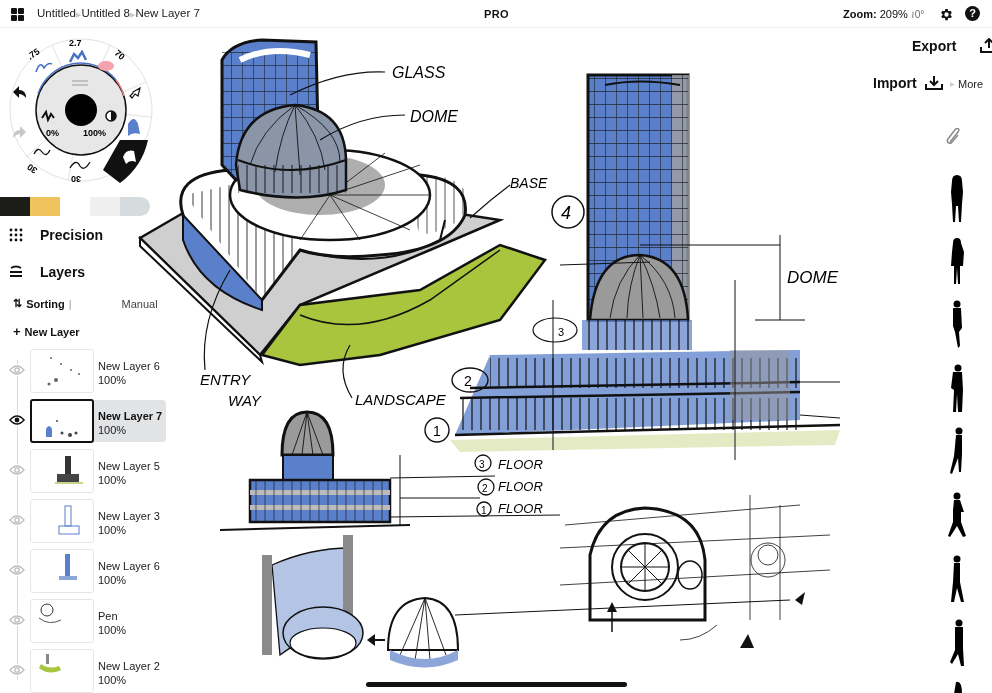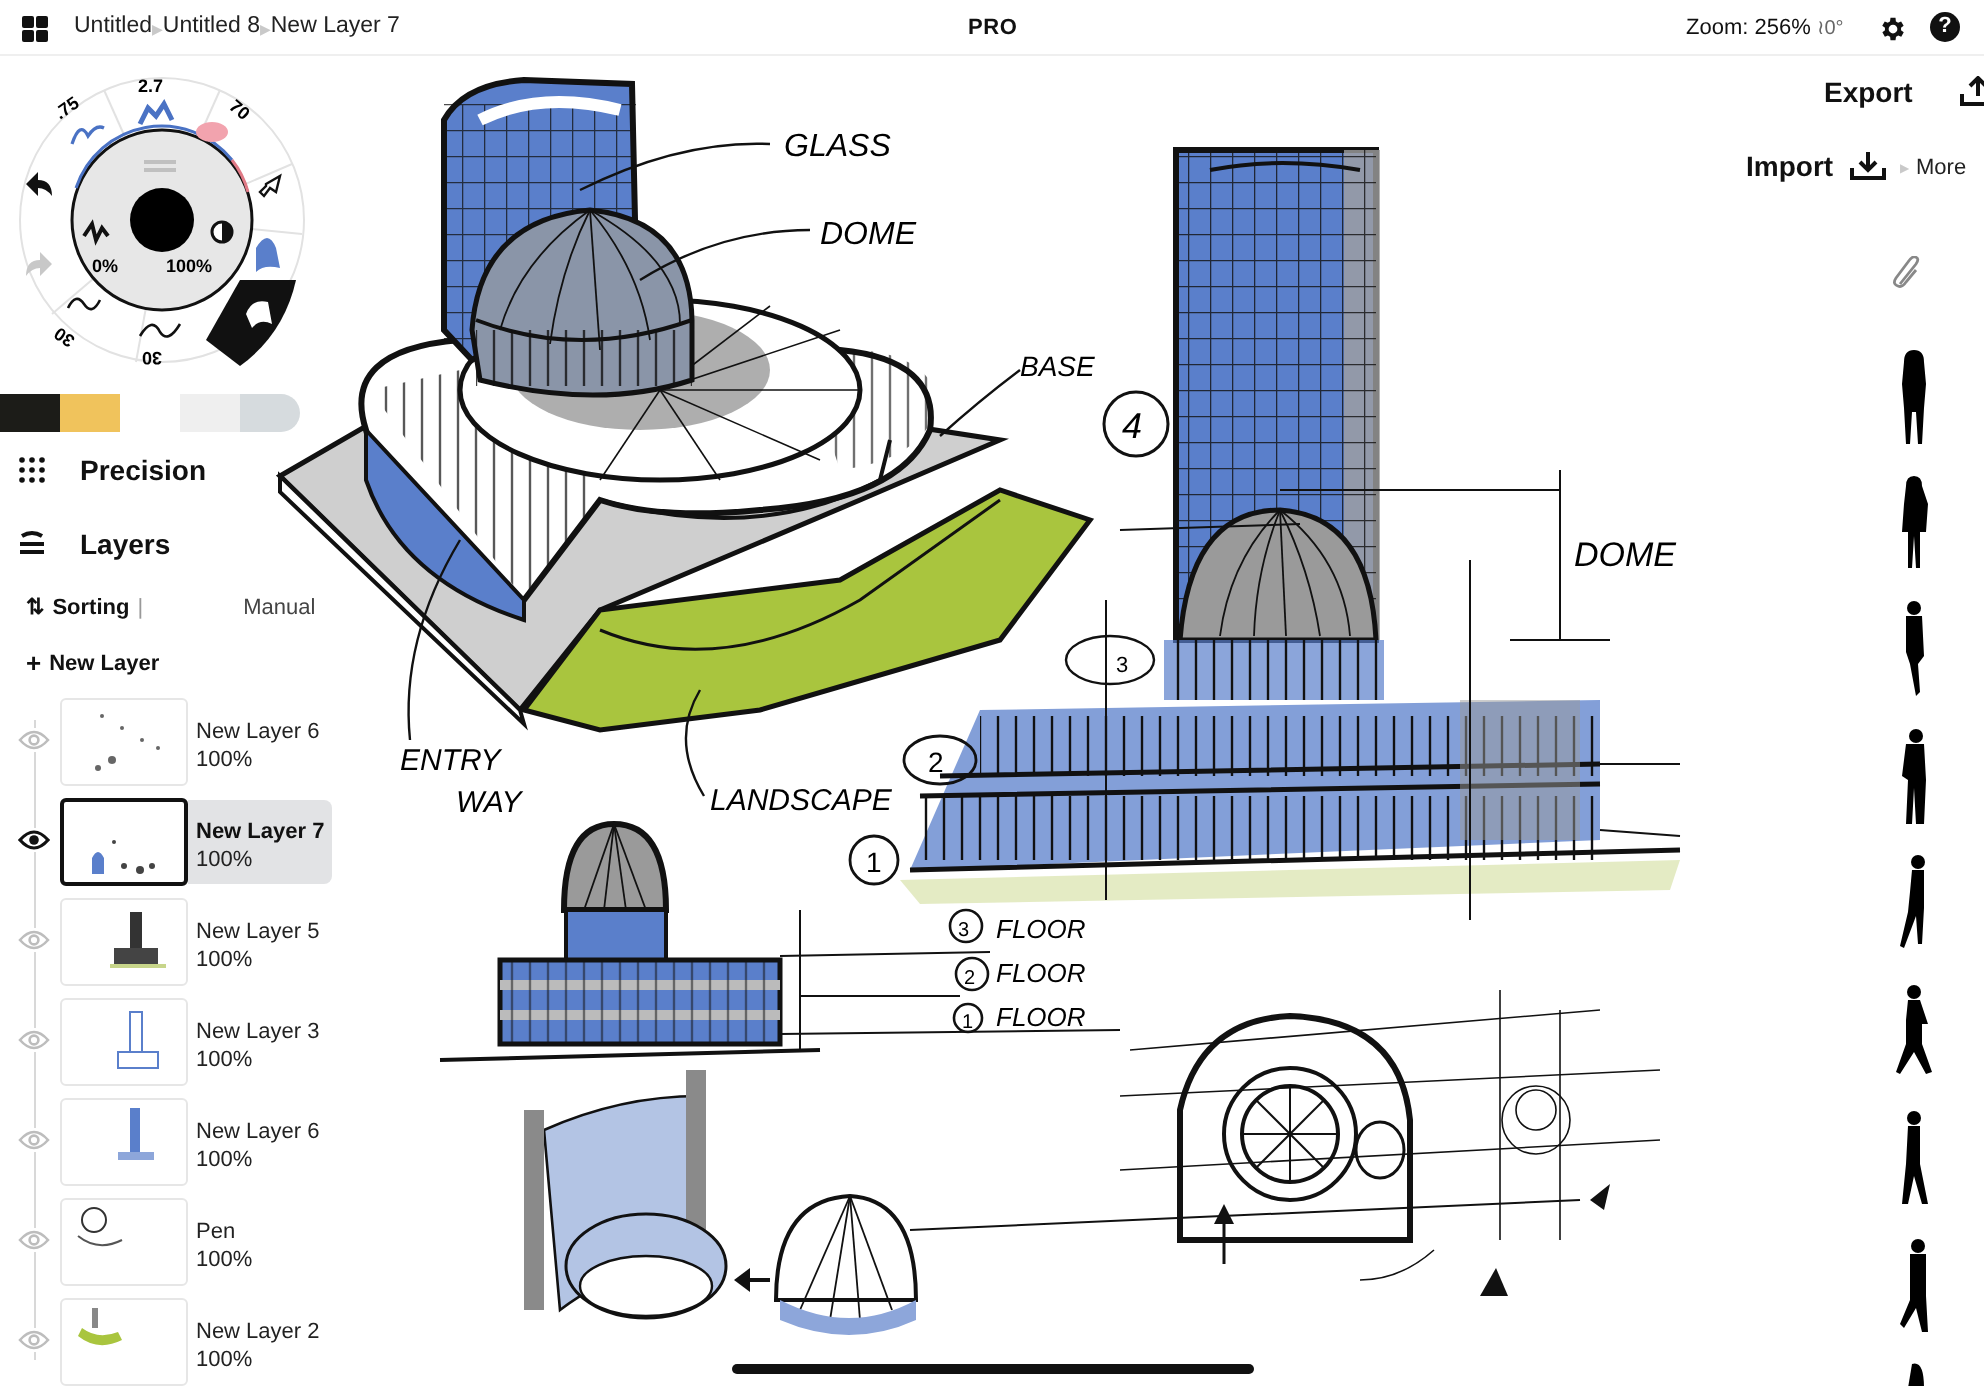--- a/index.html
+++ b/index.html
@@ -5,21 +5,21 @@
   * { box-sizing: border-box; margin: 0; padding: 0; }
   html, body { width: 992px; height: 693px; overflow: hidden; background: #ffffff; font-family: "Liberation Sans", sans-serif; color: #111; }
   .topbar { position: absolute; left: 0; top: 0; width: 992px; height: 28px; background: #fff; border-bottom: 1px solid #efefef; z-index: 5; }
   .topbar .grid-icon { position: absolute; left: 11px; top: 8px; width: 13px; height: 13px; cursor: pointer; }
   .topbar .grid-icon span { position: absolute; width: 5.5px; height: 5.5px; background: #111; border-radius: 1px; }
   .crumbs { position: absolute; left: 37px; top: 7px; font-size: 11.5px; color: #222; display: flex; align-items: flex-end; gap: 0; }
   .crumbs .sep { color: #c9c9c9; font-size: 7px; }
   .crumbs .crumb { cursor: pointer; }
   .pro { position: absolute; left: 484px; top: 8px; font-size: 11px; font-weight: bold; letter-spacing: 0.3px; }
   .zoomlbl { position: absolute; left: 843px; top: 8px; font-size: 11px; }
-  .zoomlbl b { font-weight: normal; }
+  .zoomlbl b { font-weight: bold; }
   .gear { position: absolute; left: 939px; top: 7px; width: 15px; height: 15px; cursor: pointer; }
   .help { position: absolute; left: 965px; top: 6px; width: 15px; height: 15px; border-radius: 50%; background: #111; color: #fff; font-size: 11px; font-weight: bold; text-align: center; line-height: 15px; cursor: pointer; }
 
   .canvas { position: absolute; left: 0; top: 28px; width: 992px; height: 665px; }
   .canvas svg.drawing { position: absolute; left: 0; top: 0; }
 
   
   .wheel { position: absolute; left: 8px; top: 32px; width: 146px; height: 156px; }
 
   .swatches { position: absolute; left: 0; top: 197px; display: flex; }
@@ -66,21 +66,21 @@
   <div class="crumbs">
     <span class="crumb">Untitled</span>
     <span class="sep">▶</span>
     <span class="crumb">Untitled 8</span>
     <span class="sep">▶</span>
     <span class="crumb">New Layer 7</span>
   </div>
   <div class="pro">PRO</div>
   <div class="zoomlbl">
     <b>Zoom:</b>
-    <span>256%</span>
+    <span>209%</span>
     <span style="color:#666;font-size:10px">≀0°</span>
   </div>
   <svg class="gear" viewBox="0 0 24 24">
     <path fill="#111" d="M19.4 13a7.6 7.6 0 0 0 0-2l2.1-1.6-2-3.5-2.5 1a7.5 7.5 0 0 0-1.7-1L15 3h-4l-.4 2.9a7.5 7.5 0 0 0-1.7 1l-2.5-1-2 3.5L6.6 11a7.6 7.6 0 0 0 0 2l-2.1 1.6 2 3.5 2.5-1a7.5 7.5 0 0 0 1.7 1L11 21h4l.4-2.9a7.5 7.5 0 0 0 1.7-1l2.5 1 2-3.5zM13 15.5A3.5 3.5 0 1 1 13 8.5a3.5 3.5 0 0 1 0 7z" transform="translate(-1 0)"></path>
   </svg>
   <div class="help">?</div>
 </div>
 
 <div class="canvas">
   <svg class="drawing" width="992" height="665" viewBox="0 28 992 665">

